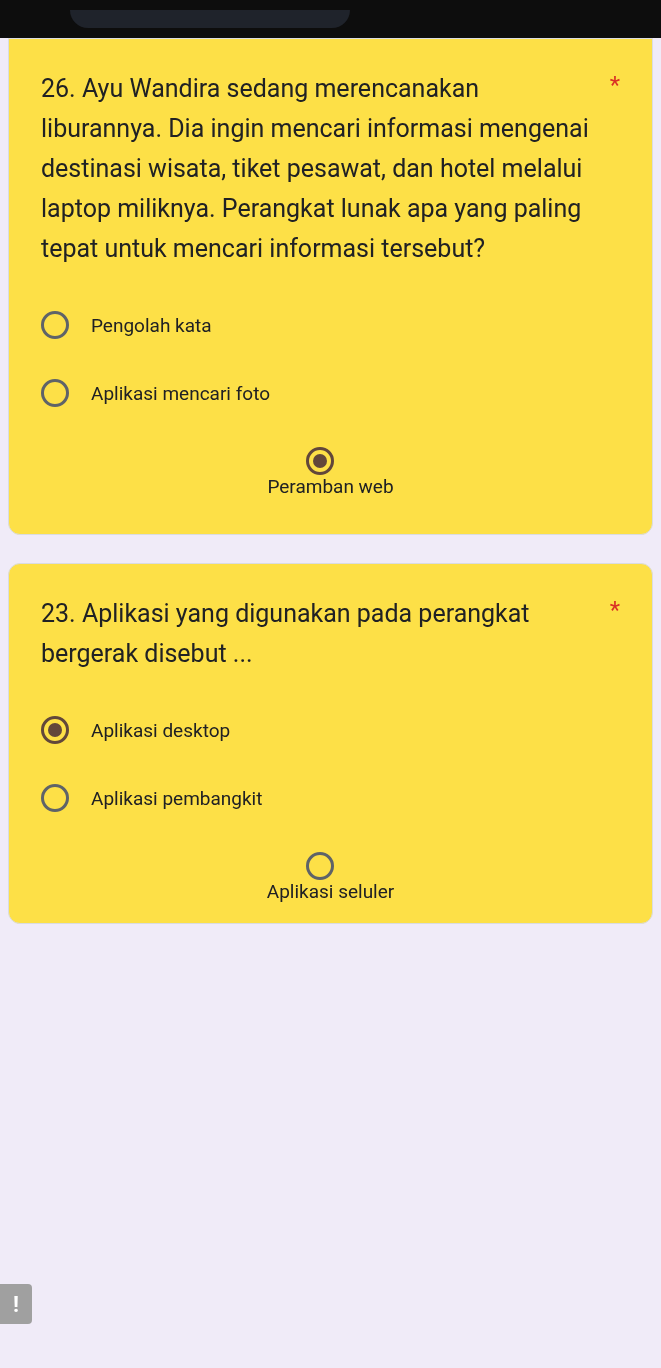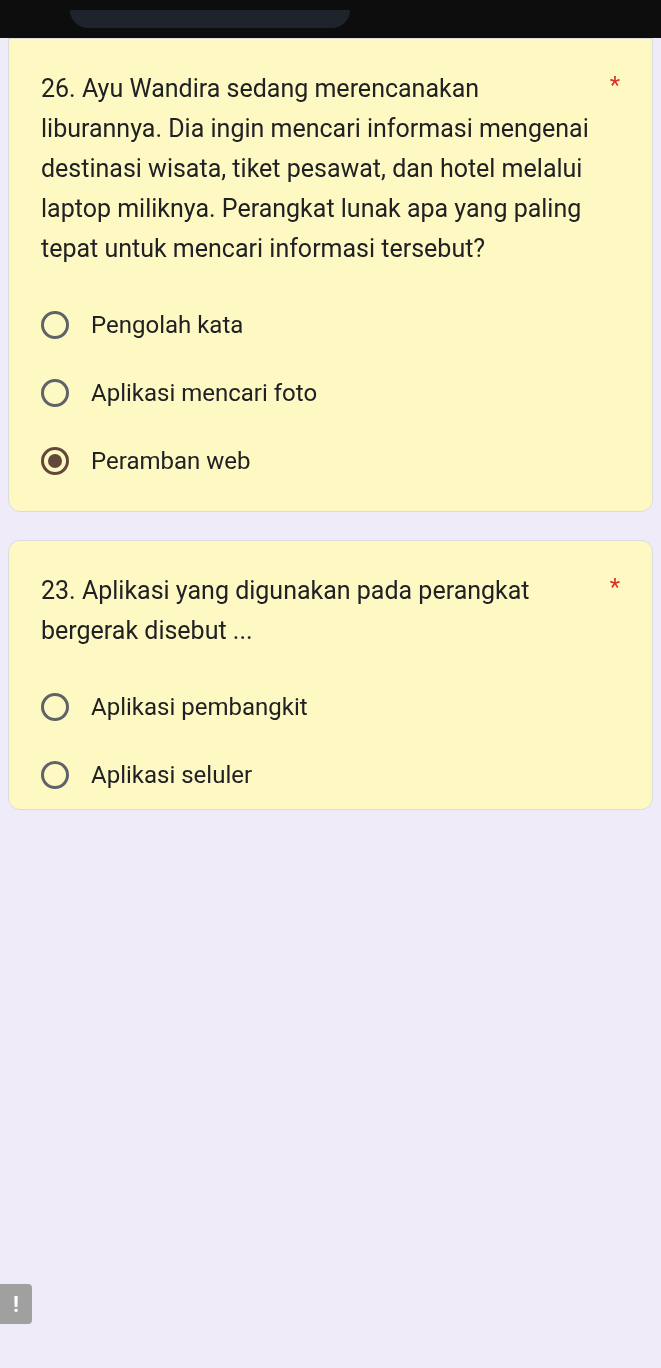--- a/index.html
+++ b/index.html
@@ -19,21 +19,21 @@
     padding-left: 70px;
   }
   .top-pill {
     background: #1f232b;
     height: 18px;
     width: 280px;
     border-bottom-left-radius: 18px;
     border-bottom-right-radius: 18px;
   }
   .card {
-    background: #fef9c3;
+    background: #fde047;
     border-radius: 12px;
     margin: 0 8px 28px 8px;
     padding: 30px 32px 36px 32px;
     border: 1px solid #dadce0;
   }
   .card.first { margin-top: 0; border-top-left-radius: 0; border-top-right-radius: 0;}
   .q-header {
     display: flex;
     align-items: flex-start;
   }
@@ -52,21 +52,21 @@
   }
   .options {
     margin-top: 42px;
   }
   .option {
     display: flex;
     align-items: center;
     margin-bottom: 40px;
     cursor: pointer;
   }
-  .option:last-child { margin-bottom: 0; }
+  .option:last-child { margin-bottom: 0; flex-direction: column; }
   .radio {
     width: 28px;
     height: 28px;
     border: 3px solid #5f6368;
     border-radius: 50%;
     margin-right: 22px;
     position: relative;
     flex-shrink: 0;
   }
   .radio.selected {
@@ -77,21 +77,21 @@
     position: absolute;
     left: 50%;
     top: 50%;
     width: 14px;
     height: 14px;
     background: #62473a;
     border-radius: 50%;
     transform: translate(-50%, -50%);
   }
   .opt-label {
-    font-size: 24px;
+    font-size: 19px;
     color: #202124;
   }
   .report-btn {
     position: fixed;
     left: 0;
     bottom: 44px;
     width: 32px;
     height: 40px;
     background: #a0a0a0;
     border-top-right-radius: 4px;
@@ -132,20 +132,24 @@
   </div>
 </div>
 
 <div class="card" style="padding-bottom:20px;">
   <div class="q-header">
     <div class="q-text">23. Aplikasi yang digunakan pada perangkat bergerak disebut ...</div>
     <div class="req">*</div>
   </div>
   <div class="options">
     <div class="option">
+      <div class="radio selected"></div>
+      <div class="opt-label">Aplikasi desktop</div>
+    </div>
+    <div class="option">
       <div class="radio"></div>
       <div class="opt-label">Aplikasi pembangkit</div>
     </div>
     <div class="option">
       <div class="radio"></div>
       <div class="opt-label">Aplikasi seluler</div>
     </div>
   </div>
 </div>
 

